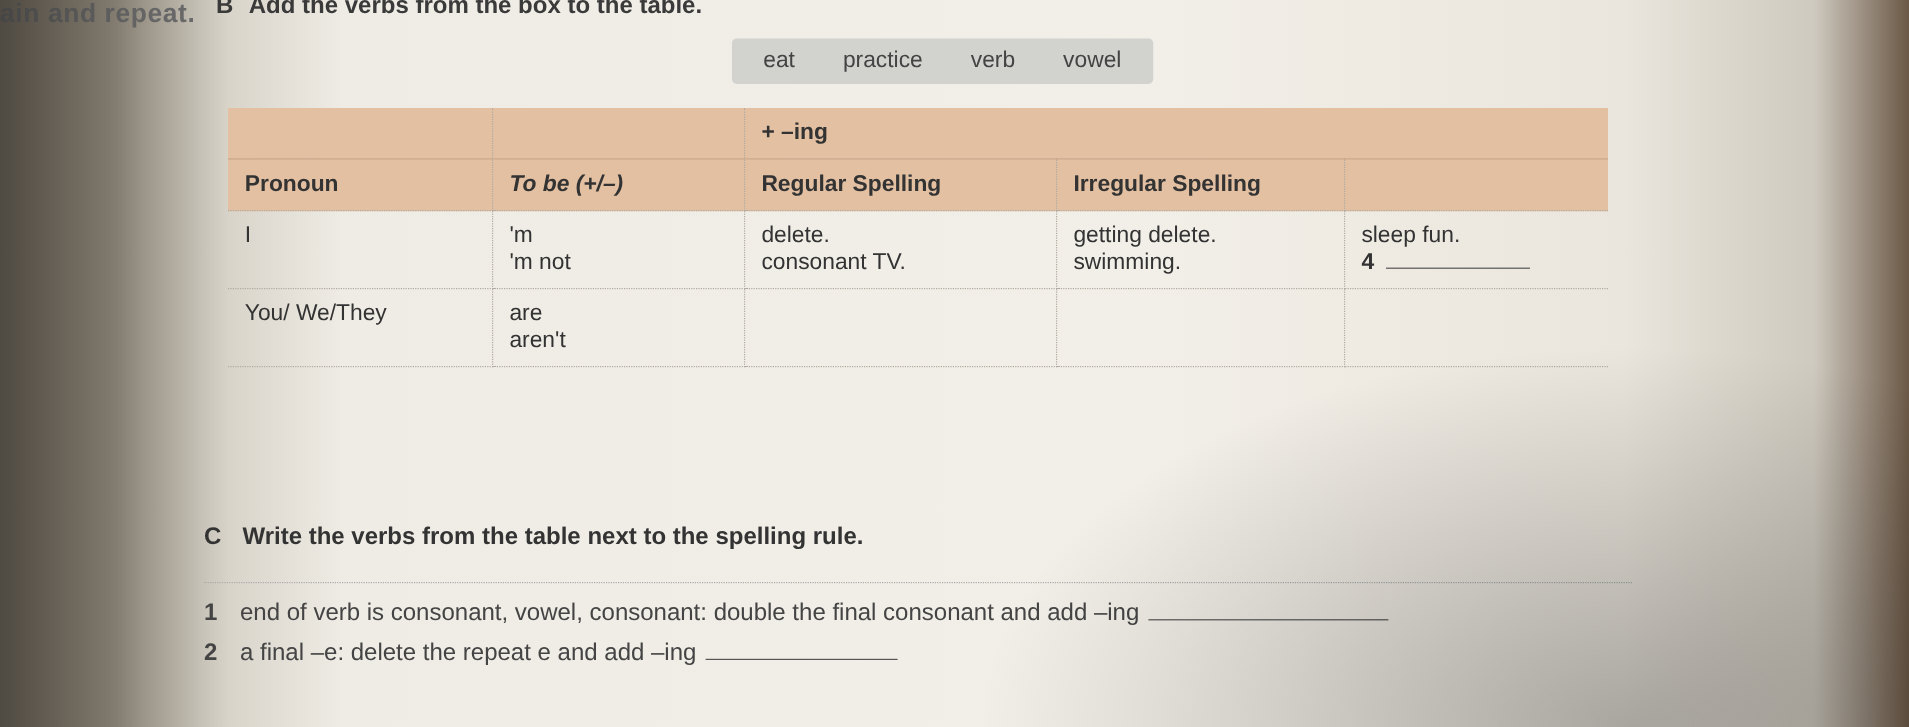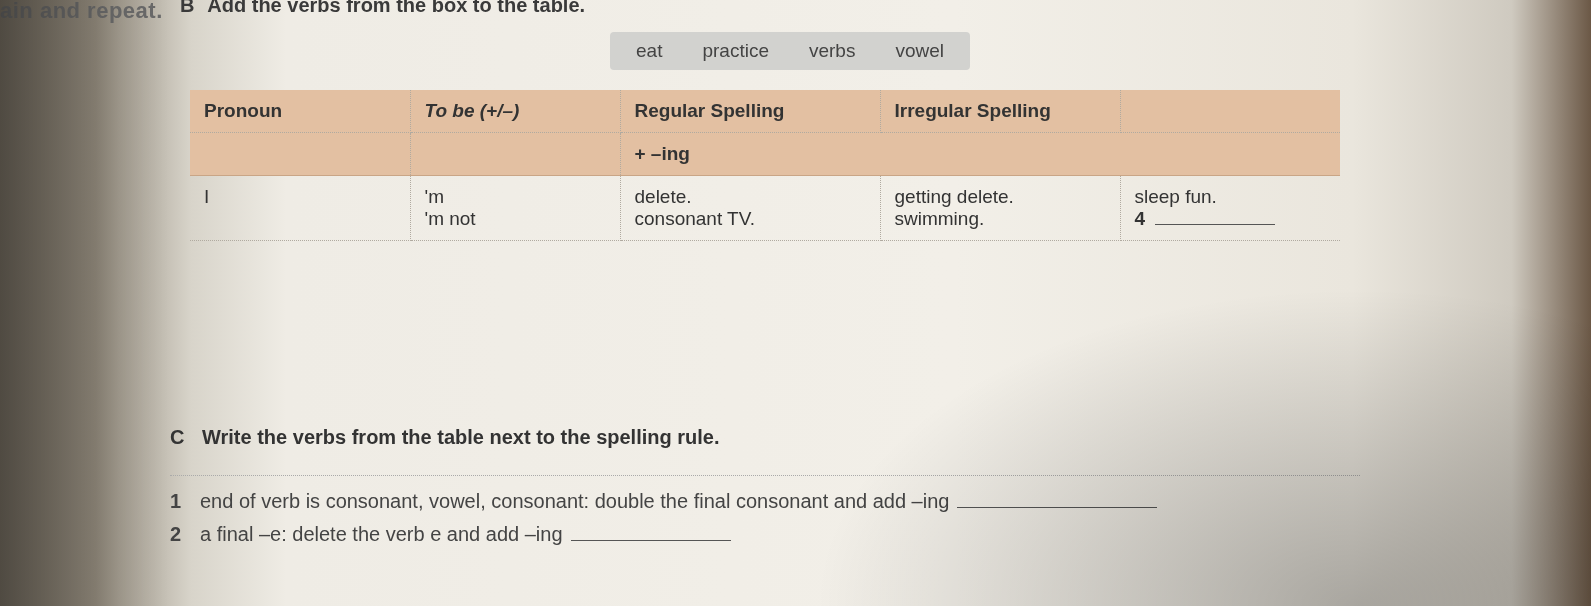--- a/index.html
+++ b/index.html
@@ -82,21 +82,21 @@
     display: inline-block;
     border-bottom: 1.5px solid #555;
     width: 120px;
     margin-left: 6px;
     vertical-align: baseline;
   }
   .num { font-weight: 700; margin-right: 4px; }
   .section-c {
     position: absolute;
     left: 170px;
-    top: 426px;
+    top: 436px;
     width: 1190px;
   }
   .section-c-title {
     font-weight: 700;
     font-size: 20px;
     color: #333;
     margin-bottom: 26px;
   }
   .section-c-title .c-letter { margin-right: 12px; }
   .section-c hr {
@@ -135,38 +135,38 @@
   <div class="top-left-text">ain and repeat.</div>
   <div class="top-b">
     <span class="label">B</span>
     <span>Add the verbs from the box to the table.</span>
   </div>
 </div>
 
 <div class="word-box">
   <span>eat</span>
   <span>practice</span>
-  <span>verbs</span>
+  <span>verb</span>
   <span>vowel</span>
 </div>
 
 <table class="grammar-table">
   <tbody>
-      <tr class="hdr-row">
+      <tr class="hdr-row top">
+    <th class="col-pronoun"></th>
+    <th class="col-tobe"></th>
+    <th colspan="3">+ –ing</th>
+  </tr>
+  <tr class="hdr-row">
     <th class="col-pronoun">Pronoun</th>
     <th class="col-tobe italic">To be (+/–)</th>
     <th class="col-reg">Regular Spelling</th>
     <th class="col-irr">Irregular Spelling</th>
     <th class="col-extra"></th>
   </tr>
-  <tr class="hdr-row top">
-    <th class="col-pronoun"></th>
-    <th class="col-tobe"></th>
-    <th colspan="3">+ –ing</th>
-  </tr>
 
   <tr>
     <td class="col-pronoun">I</td>
     <td class="col-tobe">
       <div>'m</div>
       <div>'m not</div>
     </td>
     <td class="col-reg">
       <div>delete.</div>
       <div>consonant TV.</div>
@@ -177,35 +177,45 @@
     </td>
     <td class="col-extra">
       <div>sleep fun.</div>
       <div>
         <span class="num">4</span><span class="blank-line"></span>
       </div>
     </td>
   </tr>
 
 
+  <tr>
+    <td class="col-pronoun">You/ We/They</td>
+    <td class="col-tobe">
+      <div>are</div>
+      <div>aren't</div>
+    </td>
+    <td class="col-reg"></td>
+    <td class="col-irr"></td>
+    <td class="col-extra"></td>
+  </tr>
 </tbody>
   </table>
 
 <div class="section-c">
   <div class="section-c-title">
     <span class="c-letter">C</span>
     <span>Write the verbs from the table next to the spelling rule.</span>
   </div>
   <hr>
   <div class="rule-line">
     <span class="rule-num">1</span>
     <span>end of verb is consonant, vowel, consonant: double the final consonant and add –ing</span>
     <span class="rule-blank"></span>
   </div>
   <div class="rule-line">
     <span class="rule-num">2</span>
-    <span>a final –e: delete the verb e and add –ing</span>
+    <span>a final –e: delete the repeat e and add –ing</span>
     <span class="rule-blank short"></span>
   </div>
 </div>
 
 <div class="binding-shadow"></div>
 <div class="shadow-overlay"></div>
 
 </body></html>

